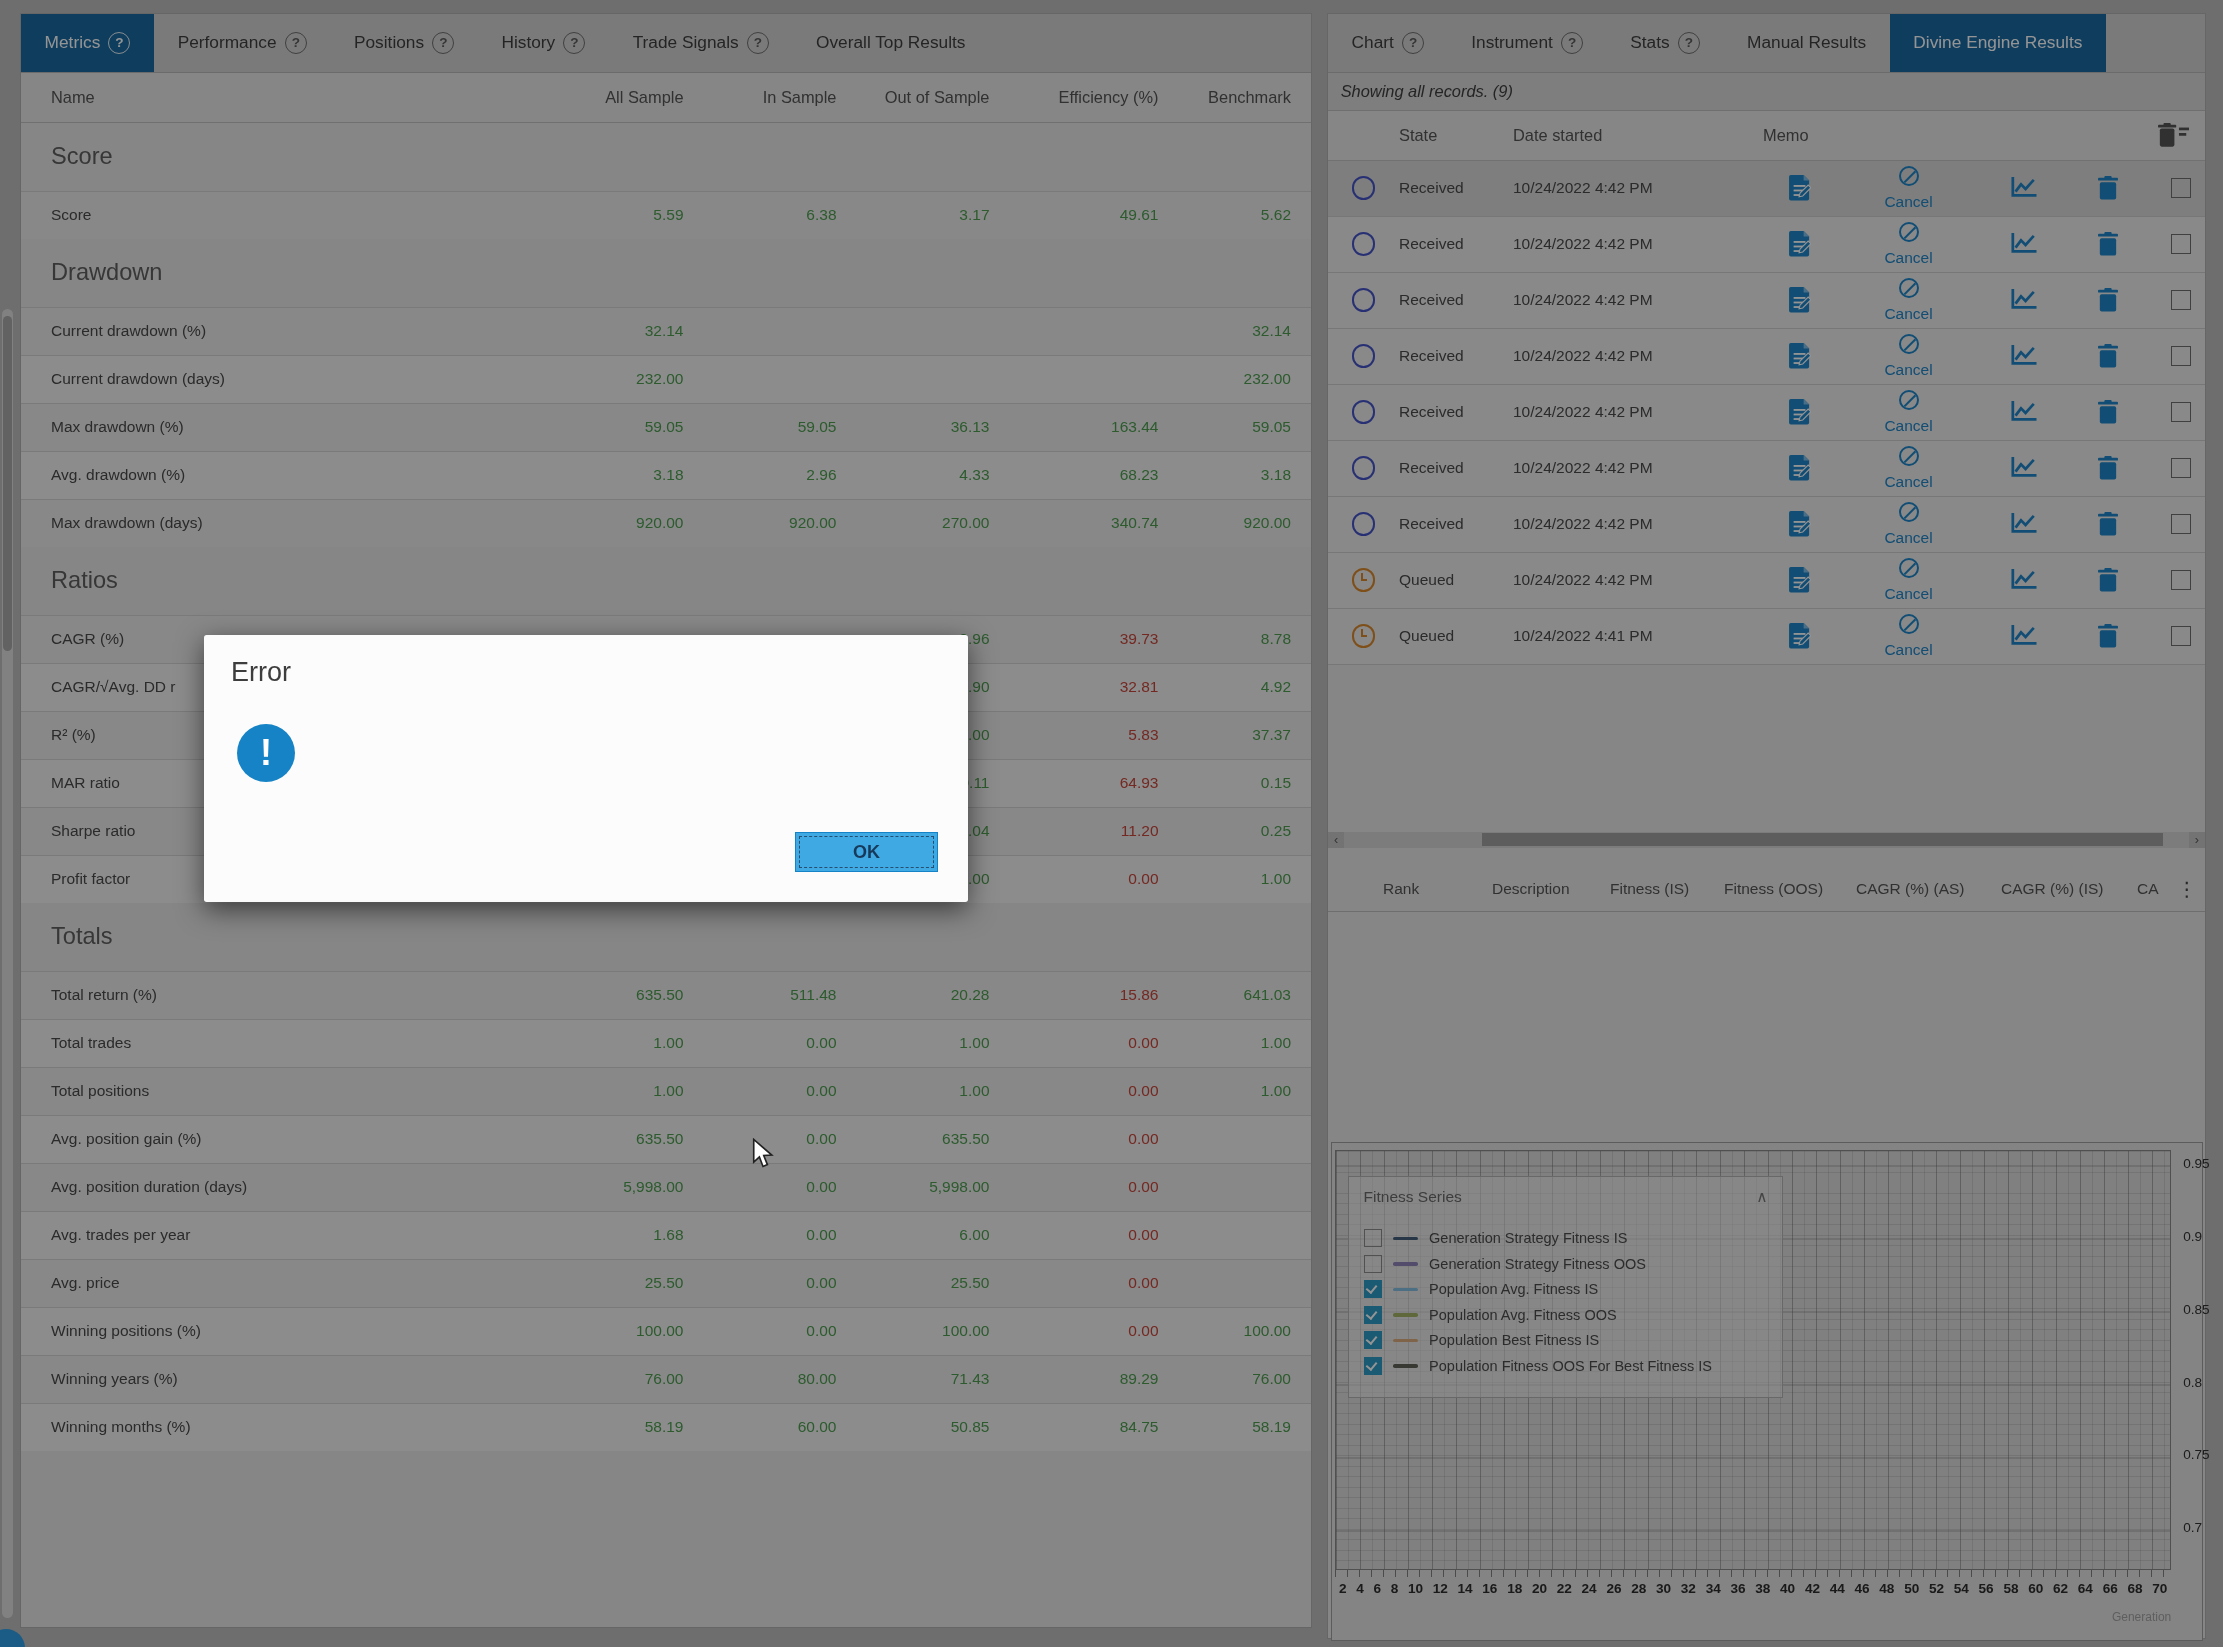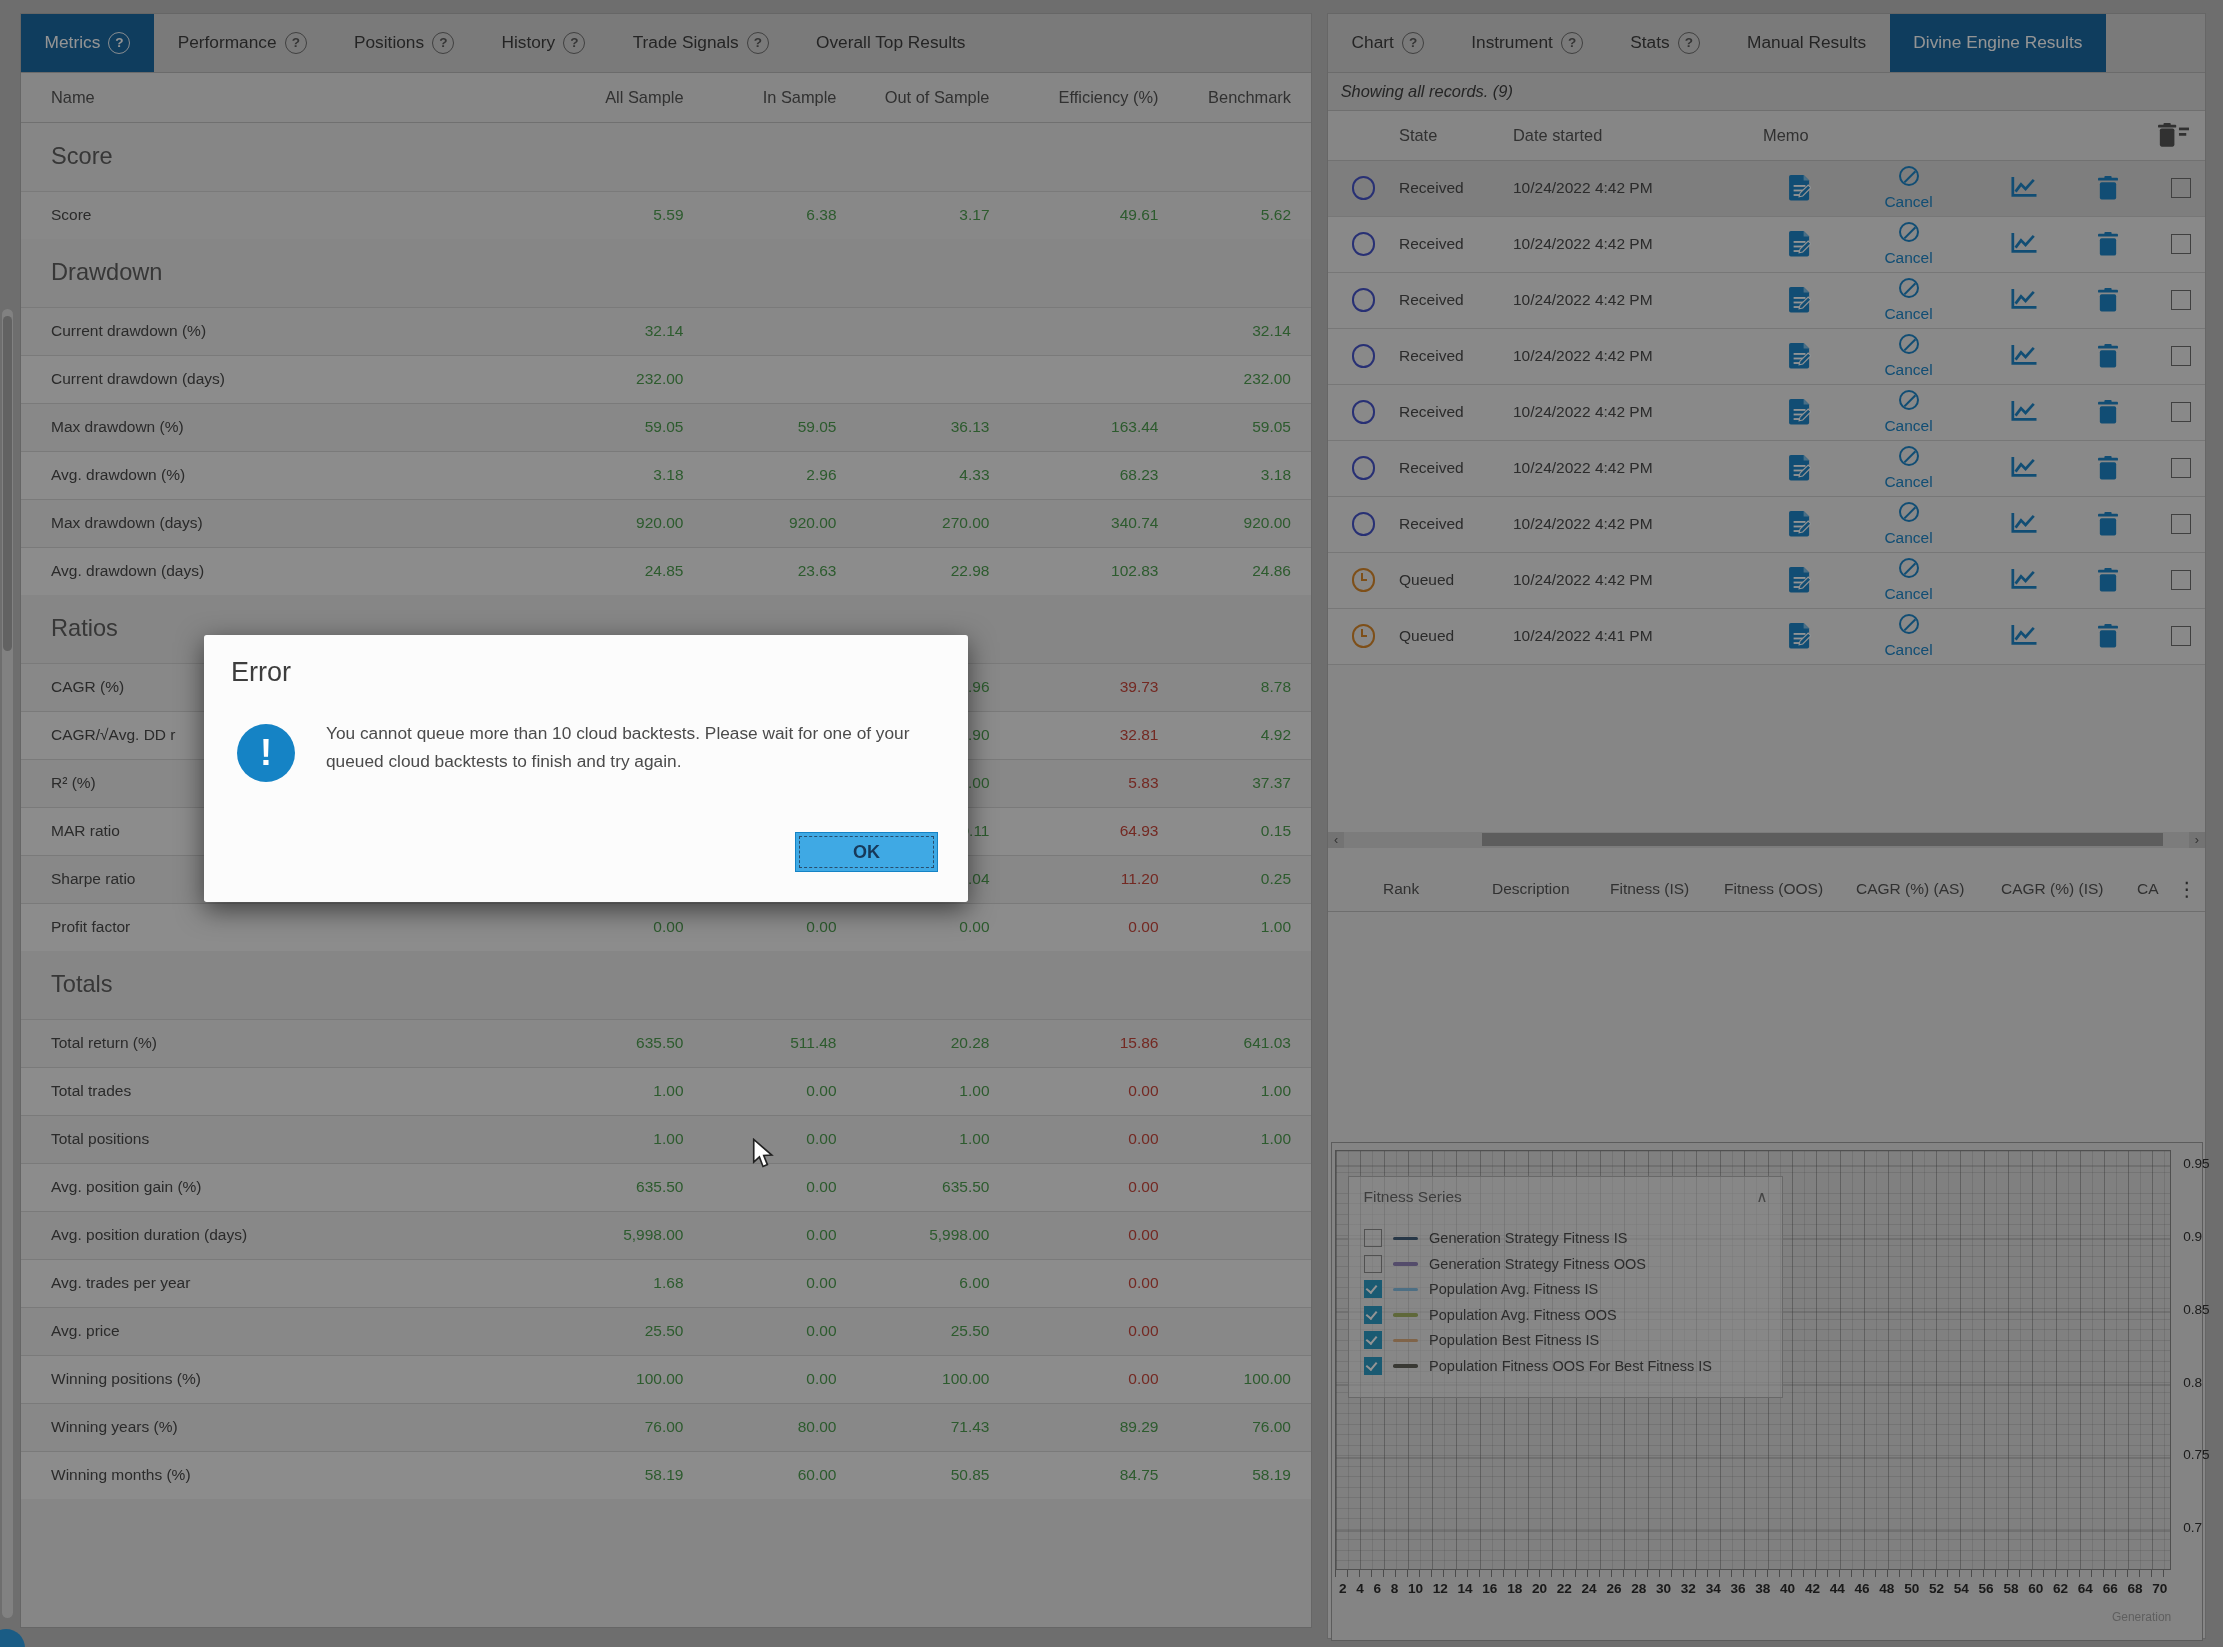--- a/index.html
+++ b/index.html
@@ -221,28 +221,20 @@
         <div class="cell num w4 c-g">68.23</div>
         <div class="cell num w5 c-g">3.18</div>
       </div>
       <div class="lrow">
         <div class="cell name">Max drawdown (days)</div>
         <div class="cell num w1 c-g">920.00</div>
         <div class="cell num w2 c-g">920.00</div>
         <div class="cell num w3 c-g">270.00</div>
         <div class="cell num w4 c-g">340.74</div>
         <div class="cell num w5 c-g">920.00</div>
-      </div>
-      <div class="lrow">
-        <div class="cell name">Avg. drawdown (days)</div>
-        <div class="cell num w1 c-g">24.85</div>
-        <div class="cell num w2 c-g">23.63</div>
-        <div class="cell num w3 c-g">22.98</div>
-        <div class="cell num w4 c-g">102.83</div>
-        <div class="cell num w5 c-g">24.86</div>
       </div>
     </div>
 
   <div class="lsection">Ratios</div>
   <div>
 
   <div class="lrow">
         <div class="cell name">CAGR (%)</div>
         <div class="cell num w1"></div>
         <div class="cell num w2"></div>
@@ -899,21 +891,20 @@
   </div>
 </div>
 
 <div id="corner-bubble"></div>
 
 <div id="overlay"></div>
 
 <div id="dialog">
   <div class="dtitle">Error</div>
   <div class="dicon">!</div>
-  <div class="dmsg">You cannot queue more than 10 cloud backtests. Please wait for one of your queued cloud backtests to finish and try again.</div>
   <div class="okbtn">OK</div>
 </div>
 
 <div id="cursor">
   <svg width="25.5" height="31" viewBox="0 0 14 17">
     <path d="M1.5 0.8 L1.5 13.2 L4.6 10.4 L6.6 15.6 L9 14.6 L7 9.6 L11.4 9.4 Z" fill="#ffffff" stroke="#222" stroke-width="0.9"></path>
   </svg>
 </div>
 
 

